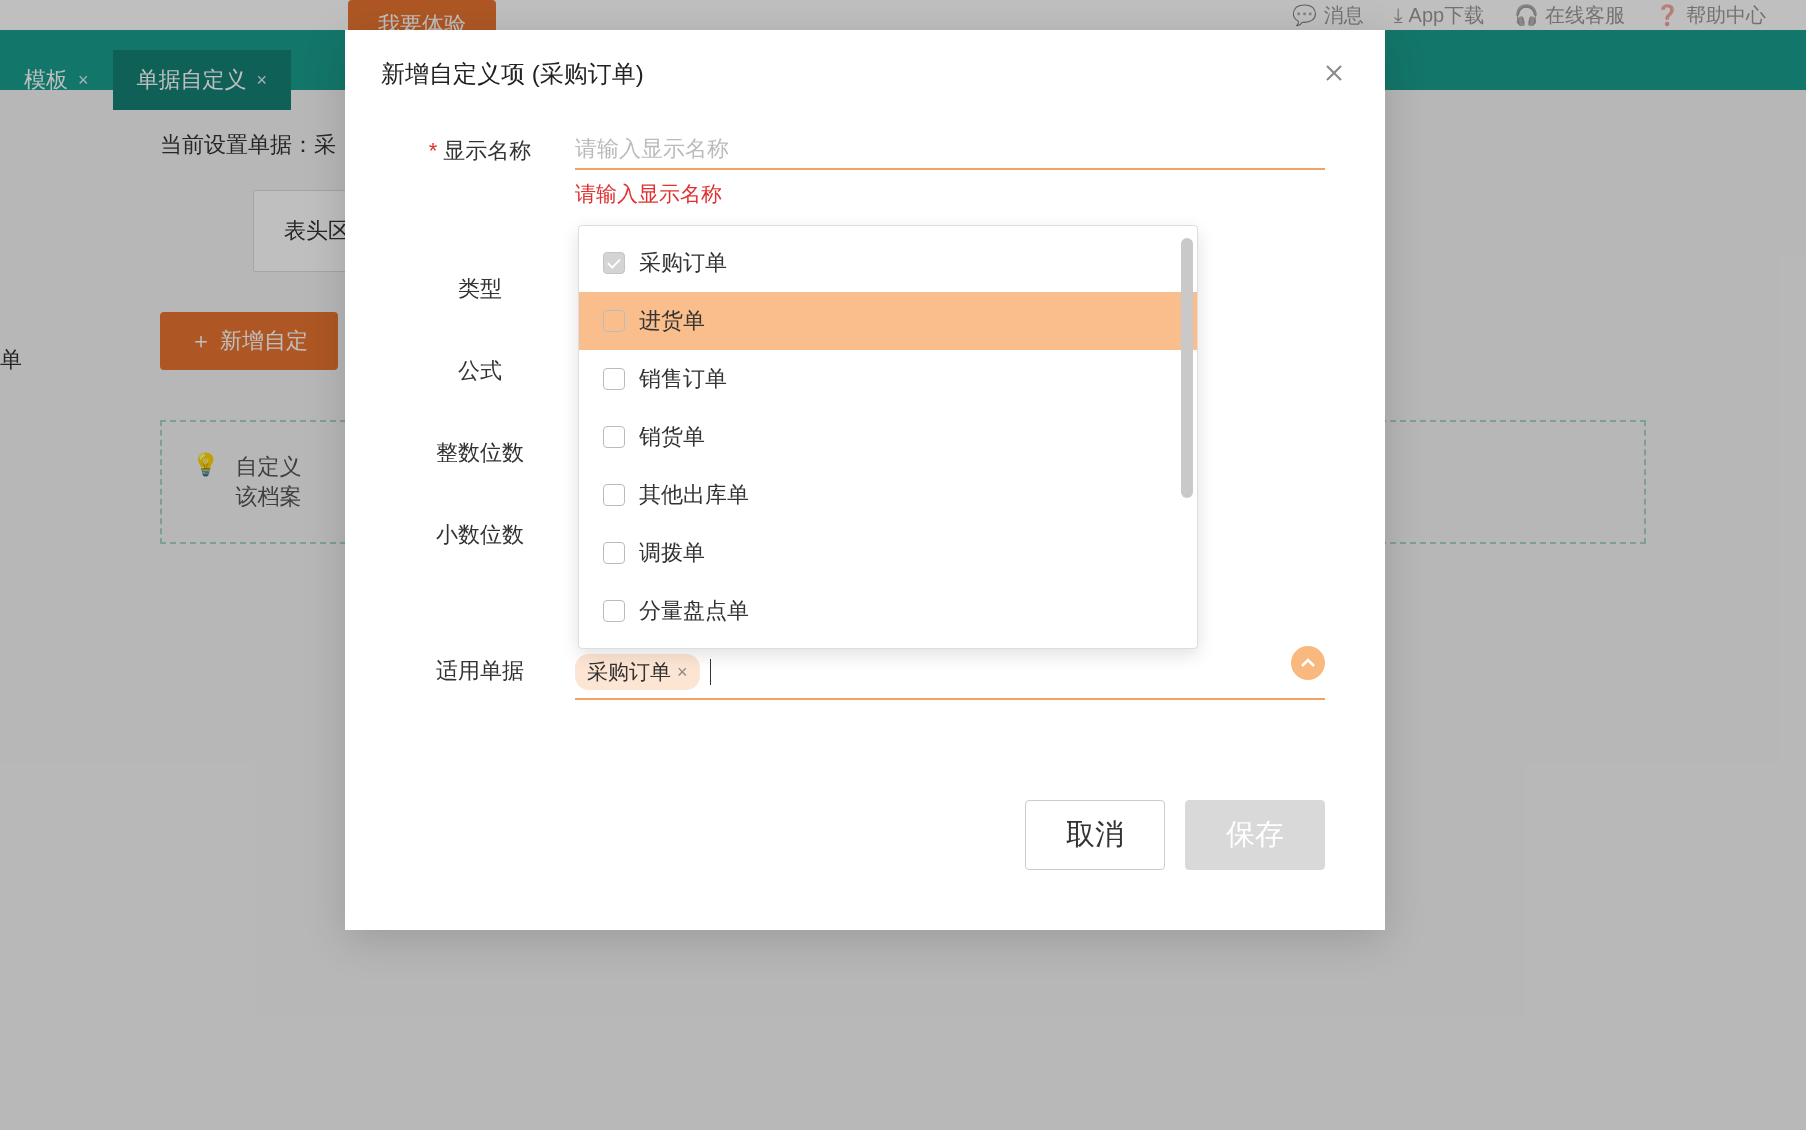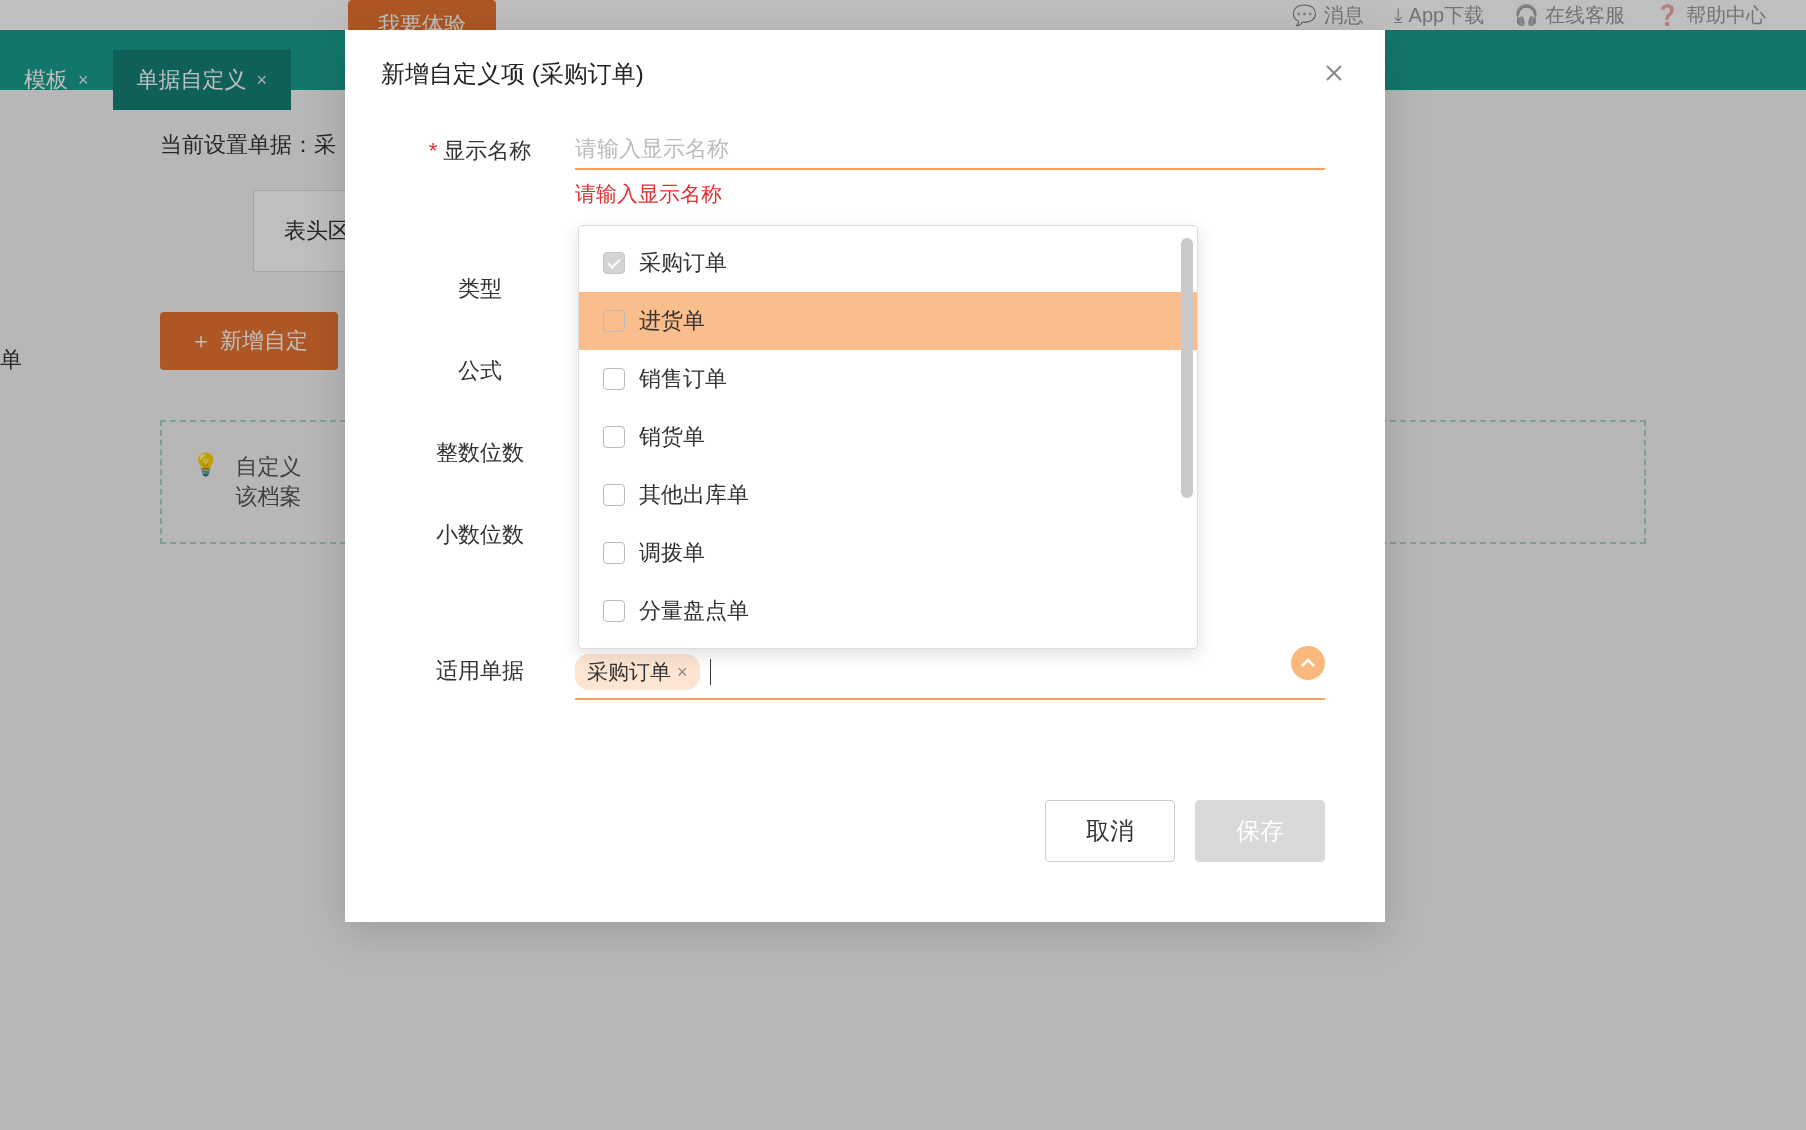--- a/index.html
+++ b/index.html
@@ -262,21 +262,21 @@
     
     .modal-footer {
       display: flex;
       justify-content: flex-end;
       gap: 20px;
       padding: 0 60px;
       margin-top: 100px;
     }
     .btn {
       padding: 14px 40px;
-      font-size: 24px;
+      font-size: 29px;
       border-radius: 4px;
       border: 1px solid #ccc;
       background: #fff;
       color: #333;
     }
     .btn.save {
       background: #d9d9d9;
       color: #fff;
       border-color: #d9d9d9;
     }

